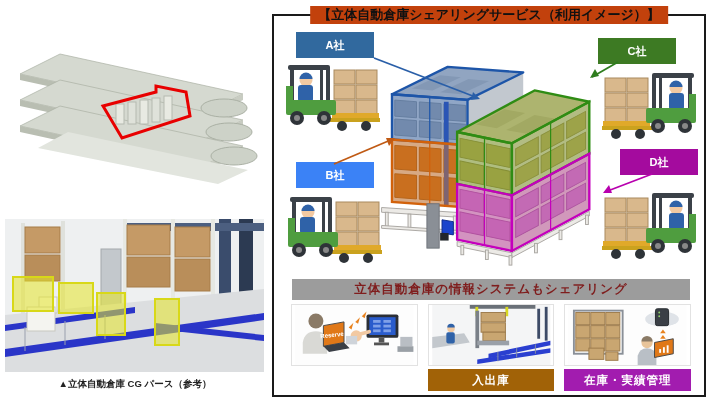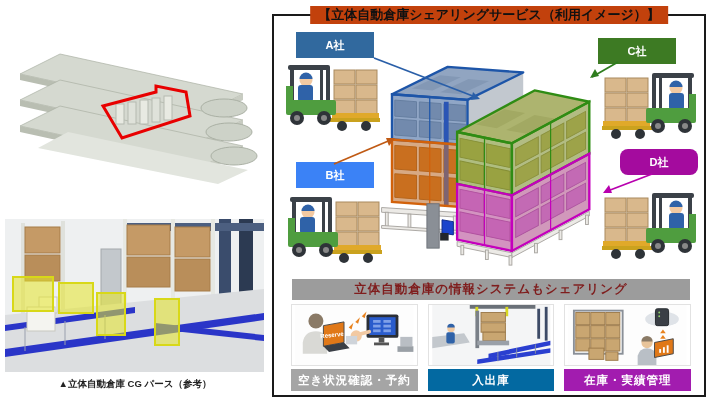--- a/index.html
+++ b/index.html
@@ -17,21 +17,21 @@
   .panel{position:absolute;left:272px;top:14px;width:434px;height:383px;background:#fff;
          border:2px solid #1a1a1a;box-sizing:border-box;}
   .panel-title{position:absolute;top:-10px;left:50%;transform:translateX(-50%);
                background:#c2410c;padding:0 8px;font-size:13px;font-weight:bold;color:#111;
                white-space:nowrap;}
   .company{position:absolute;width:78px;height:26px;color:#fff;font-size:11px;font-weight:bold;
            display:flex;align-items:center;justify-content:center;}
   .co-a{left:22px;top:16px;}
   .co-c{left:324px;top:22px;}
   .co-b{left:22px;top:146px;}
-  .co-d{left:346px;top:133px;border-radius:8px;}
+  .co-d{left:346px;top:133px;}
   .fk{position:absolute;width:100px;height:72px;}
   .fk-a{left:10px;top:44px;}
   .fk-c{left:324px;top:52px;}
   .fk-b{left:12px;top:176px;}
   .fk-d{left:324px;top:172px;}
   .warehouse{position:absolute;left:100px;top:48px;width:238px;height:203px;}
   .arrows{position:absolute;left:0;top:0;width:430px;height:379px;pointer-events:none;}
   .banner{position:absolute;left:18px;top:263px;width:398px;height:21px;color:#7f1d1d;
           font-size:12.5px;font-weight:bold;display:flex;align-items:center;justify-content:center;
           letter-spacing:1px;}
@@ -325,21 +325,20 @@
             <rect x="89" y="35" width="6" height="5" fill="#555"></rect>
             <rect x="84" y="40" width="16" height="3" fill="#555"></rect>
             <rect x="66" y="28" width="15" height="4" rx="2" fill="#f2c9a2" transform="rotate(-14 73 30)"></rect>
             <circle cx="65" cy="33" r="6" fill="#f2c9a2"></circle>
             <rect x="54" y="33" width="12" height="9" fill="#cfd4da"></rect>
             <rect x="112" y="34" width="13" height="10" fill="#b9bec4"></rect>
             <rect x="109" y="44" width="17" height="6" fill="#9aa0a6"></rect>
           </svg>
           <div class="reserve-text">Reserve</div>
         </div>
-        <div class="panel-label" style="background: rgb(165, 165, 165);">空き状況確認・予約</div>
       </div>
 
       <div class="panel-card">
         <div class="panel-img">
           <svg viewBox="0 0 126 64">
             <rect width="126" height="64" fill="#f4f5f6"></rect>
             <rect x="40" y="0" width="70" height="4" fill="#6a7078"></rect>
             <rect x="46" y="2" width="3" height="10" fill="#d8d820"></rect>
             <rect x="78" y="2" width="3" height="10" fill="#d8d820"></rect>
             <rect x="112" y="4" width="3" height="32" fill="#3c4a66"></rect>
@@ -353,21 +352,21 @@
             <circle cx="20" cy="25" r="4" fill="#f0c8a0"></circle>
             <path d="M16,24 a4,4 0 0 1 8,0 z" fill="#2f62a8"></path>
             <rect x="15" y="29" width="9" height="12" rx="2" fill="#2f62a8"></rect>
             <polygon points="60,52 126,38 126,43 60,57" fill="#2a3fd0"></polygon>
             <polygon points="48,58 126,46 126,51 48,63" fill="#2a3fd0"></polygon>
             <line x1="70" y1="50" x2="70" y2="60" stroke="#8890a0"></line>
             <line x1="90" y1="46" x2="90" y2="56" stroke="#8890a0"></line>
             <line x1="110" y1="42" x2="110" y2="52" stroke="#8890a0"></line>
           </svg>
         </div>
-        <div class="panel-label" style="background: #0369a1;">入出庫</div>
+        <div class="panel-label" style="background: #a16207;">入出庫</div>
       </div>
 
       <div class="panel-card">
         <div class="panel-img">
           <svg viewBox="0 0 126 64">
             <rect width="126" height="64" fill="#fdfdfd"></rect>
             <rect x="6" y="6" width="52" height="46" fill="none" stroke="#8a9098" stroke-width="2"></rect>
             <g fill="#c9a671" stroke="#9c7a4a">
               <rect x="8" y="8" width="15" height="13"></rect>
                 <rect x="24" y="8" width="15" height="13"></rect>

